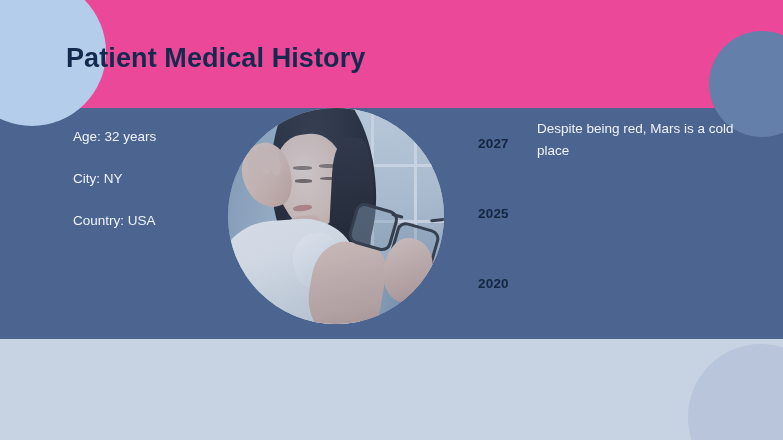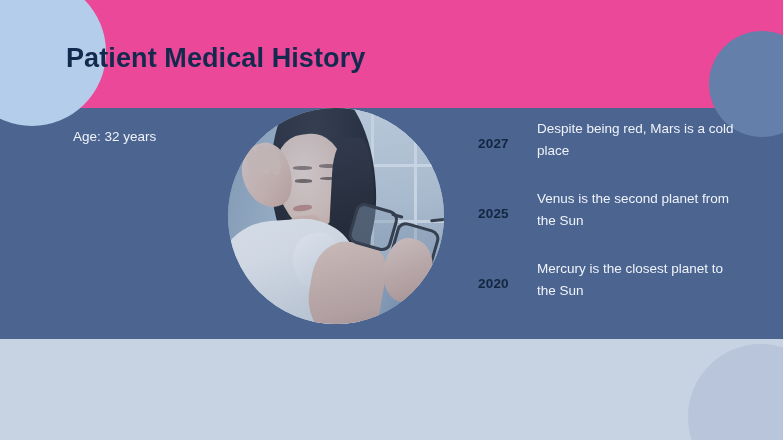--- a/index.html
+++ b/index.html
@@ -356,20 +356,22 @@
   <div id="band-bottom"></div>
 
   <div class="circle" id="circle-top-left"></div>
   <div class="circle" id="circle-top-right"></div>
   <div class="circle" id="circle-bottom-right"></div>
 
   <div id="page-title">Patient Medical History</div>
 
   <div id="patient-details">
     <div class="detail-row">Age: 32 years</div>
+    <div class="detail-row">City: NY</div>
+    <div class="detail-row">Country: USA</div>
   </div>
 
   <div id="patient-photo">
     <div class="photo-inner">
       <div class="ph-wall"></div>
       <div class="ph-window"></div>
       <div class="ph-mullion-v" style="left:66%; top:0; width:3px; height:72%;"></div>
       <div class="ph-mullion-v" style="left:86%; top:0; width:3px; height:66%;"></div>
       <div class="ph-mullion-h" style="left:56%; top:26%; width:44%; height:3px;"></div>
       <div class="ph-mullion-h" style="left:56%; top:52%; width:44%; height:3px;"></div>
@@ -407,21 +409,19 @@
     </div>
   </div>
 
   <div id="timeline">
     <div class="timeline-item">
       <div class="timeline-year">2027</div>
       <div class="timeline-text">Despite being red, Mars is a cold place</div>
     </div>
     <div class="timeline-item">
       <div class="timeline-year">2025</div>
-      <div class="timeline-text">Venus is the second planet from the Sun</div>
     </div>
     <div class="timeline-item">
       <div class="timeline-year">2020</div>
-      <div class="timeline-text">Mercury is the closest planet to the Sun</div>
     </div>
   </div>
 
 </div>
 
 </body></html>

